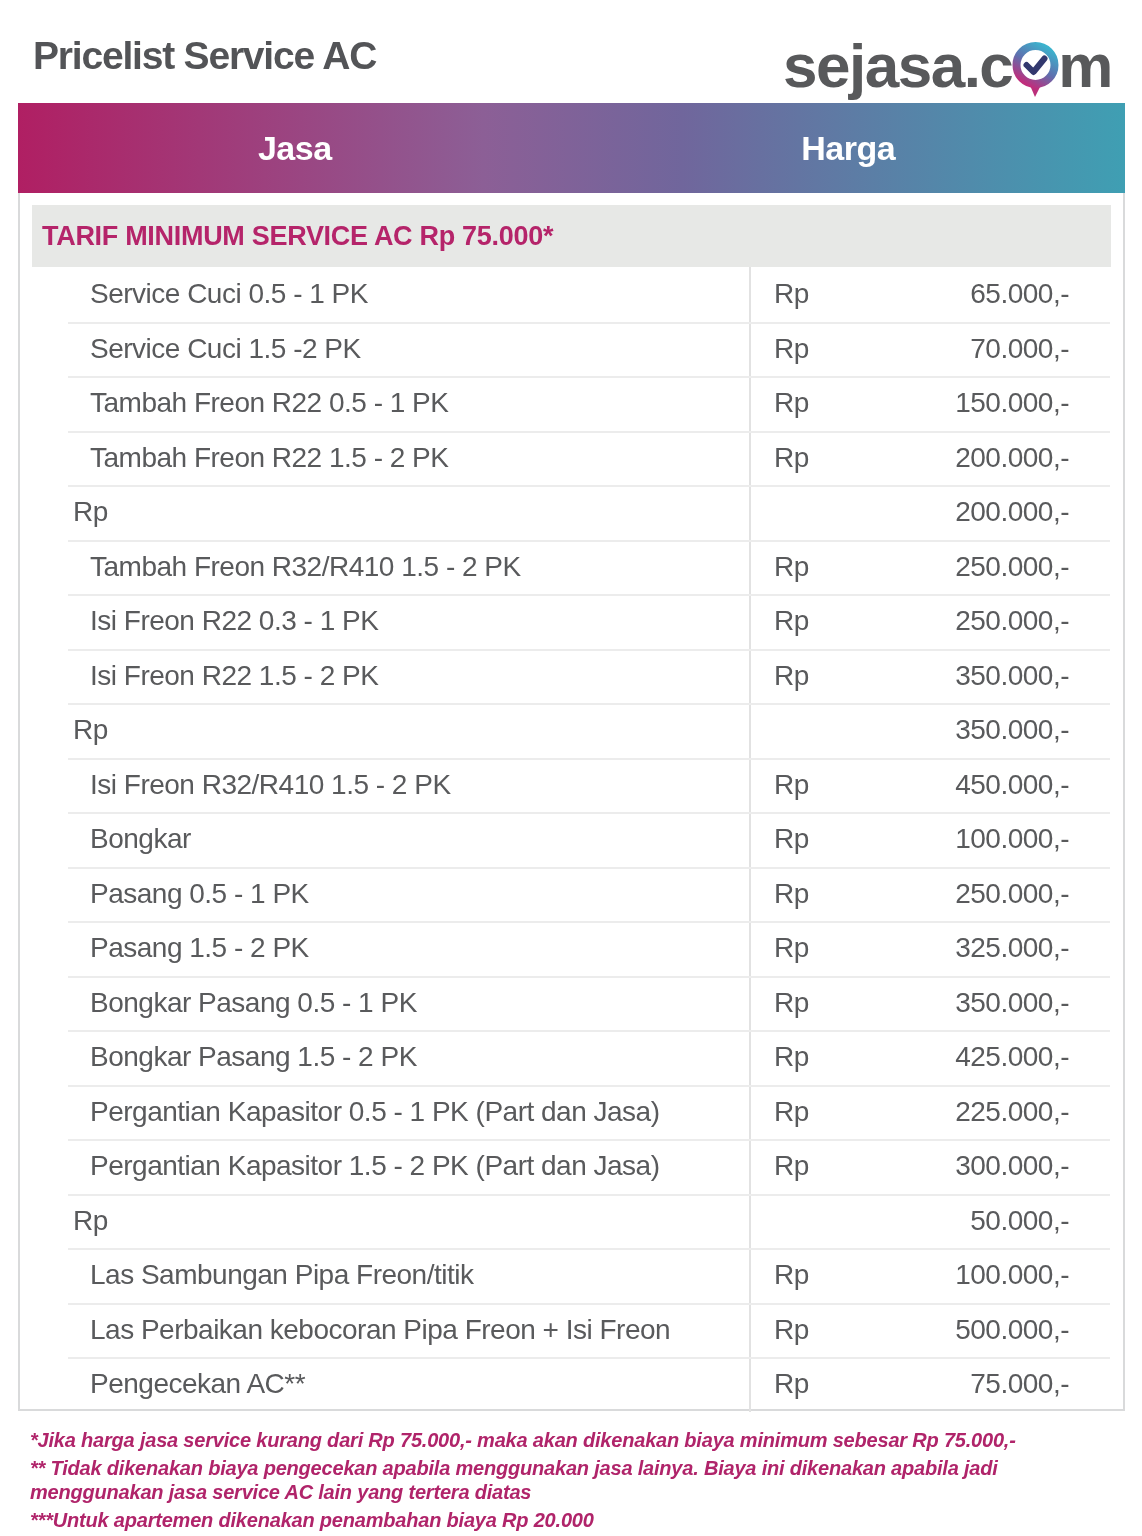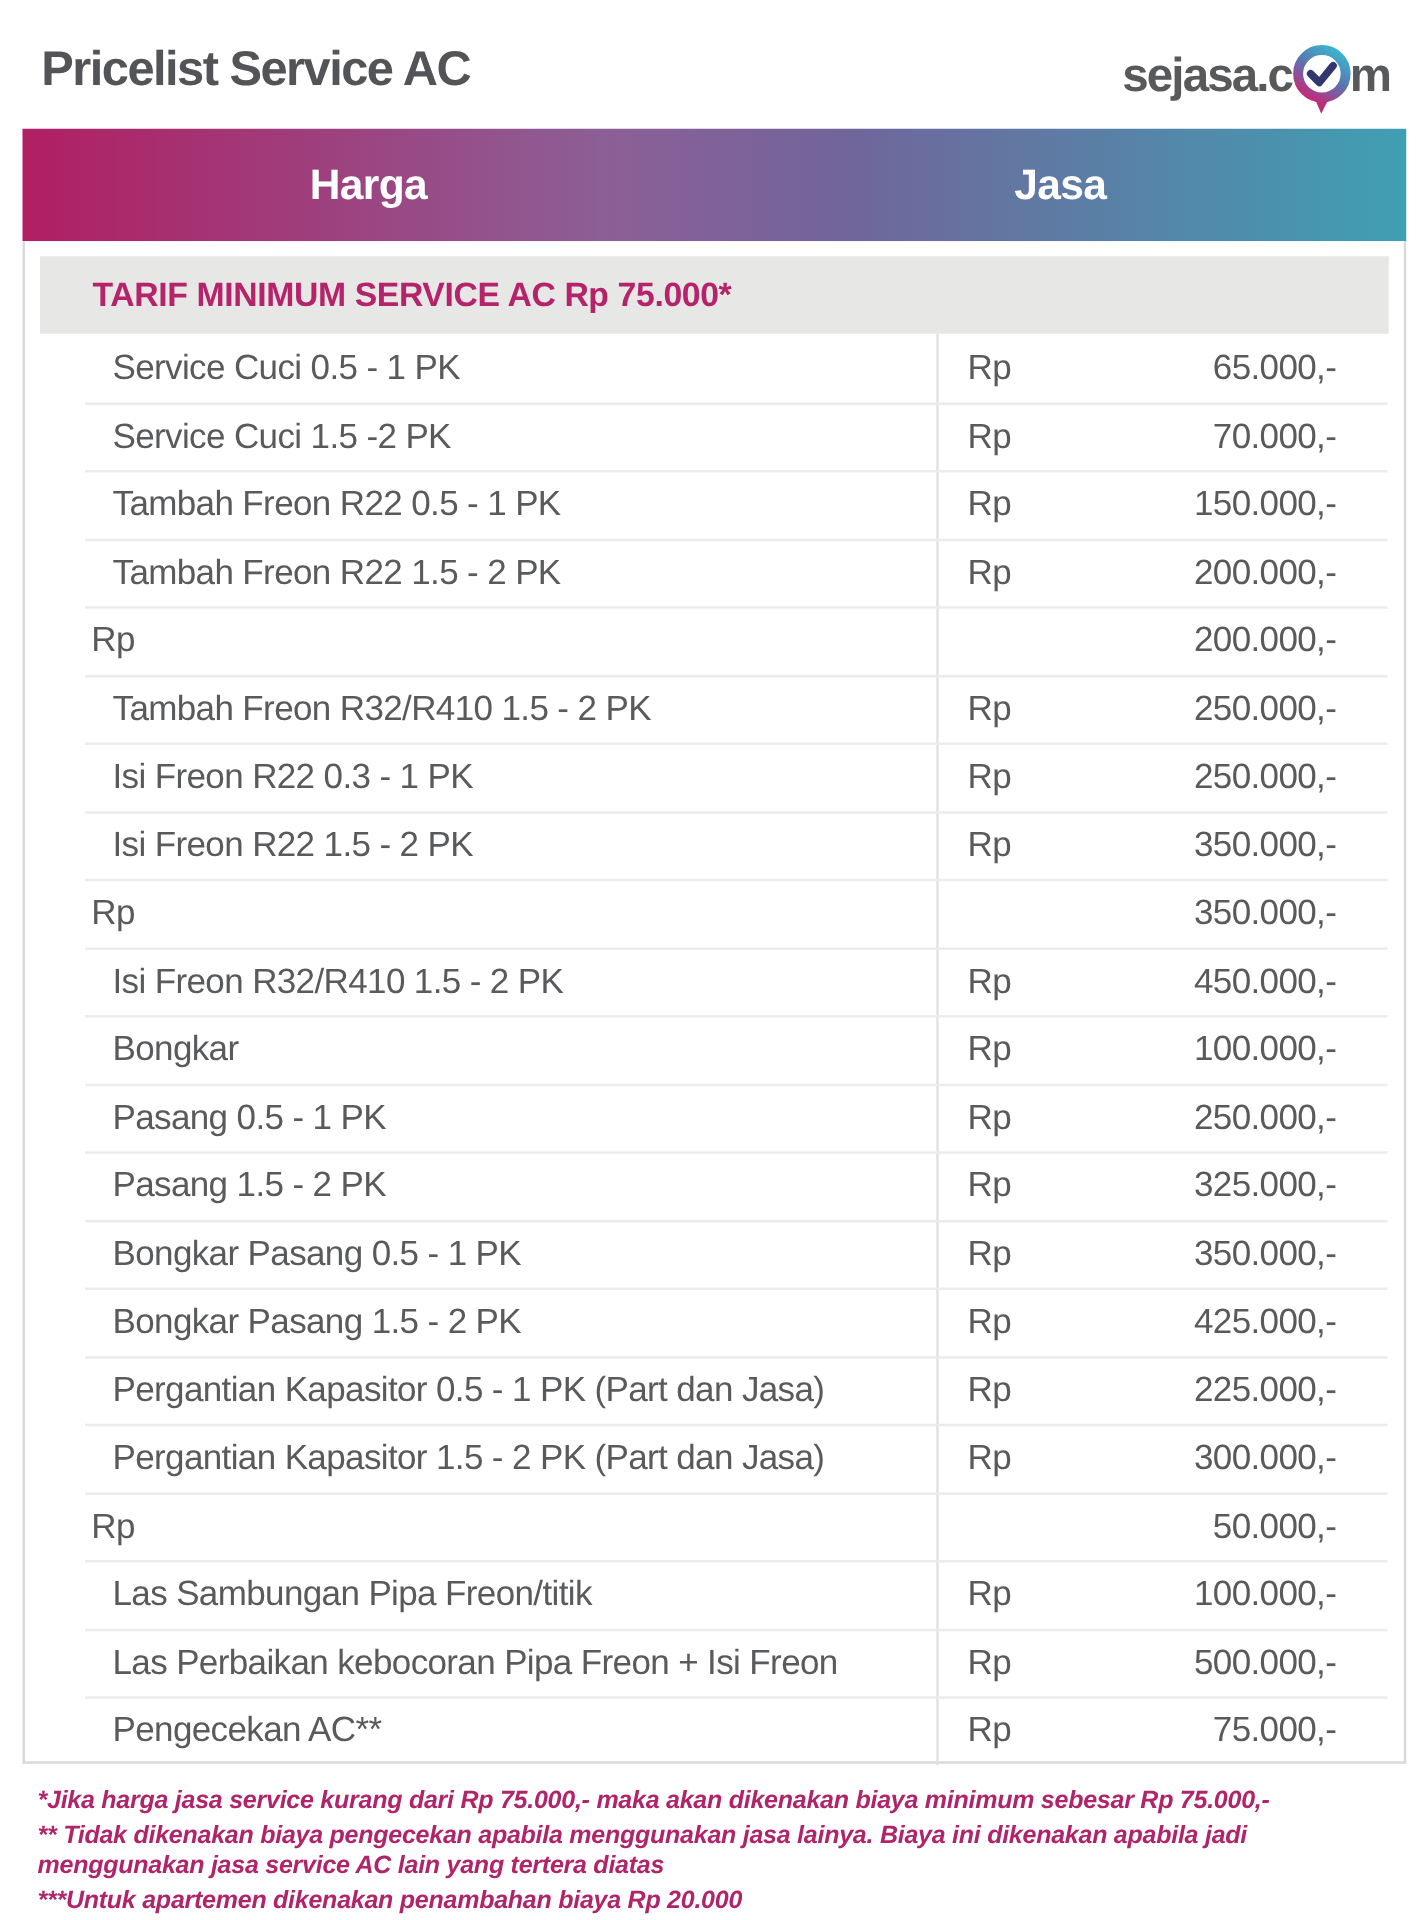--- a/index.html
+++ b/index.html
@@ -7,41 +7,41 @@
     position:relative;width:1142px;height:1536px;background:#ffffff;
     font-family:"Liberation Sans","DejaVu Sans",sans-serif;overflow:hidden;
   }
   
   .page-title{
     position:absolute;left:33px;top:34px;
     font-size:39px;font-weight:700;letter-spacing:-1.2px;color:#535457;
   }
   .logo{
     position:absolute;right:30px;top:30px;display:flex;align-items:center;
-    font-size:38px;font-weight:700;letter-spacing:-1.5px;color:#58595b;
+    font-size:62px;font-weight:700;letter-spacing:-1.5px;color:#58595b;
   }
   .logo .logo-icon{display:inline-block;width:47px;height:56px;margin:6px -1px 0 0;}
   
   .grad-bar{
     position:absolute;left:18px;top:103px;width:1107px;height:90px;
     background:linear-gradient(90deg,#b01f63 0%,#8c5f96 42%,#70669c 60%,#3f9fb3 100%);
     display:flex;color:#ffffff;
   }
   .grad-bar .col-head{
     width:50%;display:flex;align-items:center;justify-content:center;
     font-size:34px;font-weight:700;letter-spacing:-0.5px;
   }
   
   .table-box{
     position:absolute;left:18px;top:193px;width:1103px;height:1216px;
     border:2px solid #d9dadb;border-top:none;background:#ffffff;
   }
   .banner{
     margin:12px 12px 0 12px;height:62px;background:#e7e8e6;
-    display:flex;align-items:center;padding-left:42px;box-sizing:border-box;
+    display:flex;align-items:center;padding-left:10px;box-sizing:border-box;
   }
   .banner-text{
     font-size:27px;font-weight:700;letter-spacing:-0.3px;color:#b5246a;
   }
   .rows{position:relative;margin-left:28px;}
   .col-divider{
     position:absolute;left:701px;top:0;bottom:0;width:2px;background:#e2e2e2;
   }
   .row{
     position:relative;height:54.5px;display:flex;align-items:center;
@@ -86,22 +86,22 @@
         </defs>
         <path d="M17 41 L30 41 L23 55 Z" fill="#bb2f7b"></path>
         <circle cx="23.5" cy="23" r="19" fill="#ffffff" stroke="url(#ringGrad)" stroke-width="8"></circle>
         <path d="M14.5 23 L21.5 30 L32.5 16.5" fill="none" stroke="#32386e" stroke-width="6" stroke-linecap="round" stroke-linejoin="round"></path>
       </svg>
     </span>
     <span>m</span>
   </div>
 
   <div class="grad-bar">
+    <div class="col-head">Jasa</div>
     <div class="col-head">Harga</div>
-    <div class="col-head">Jasa</div>
   </div>
 
   <div class="table-box">
     <div class="banner">
       <span class="banner-text">TARIF MINIMUM SERVICE AC Rp 75.000*</span>
     </div>
     <div class="rows">
       <div class="col-divider"></div>
 
     <div class="row">

